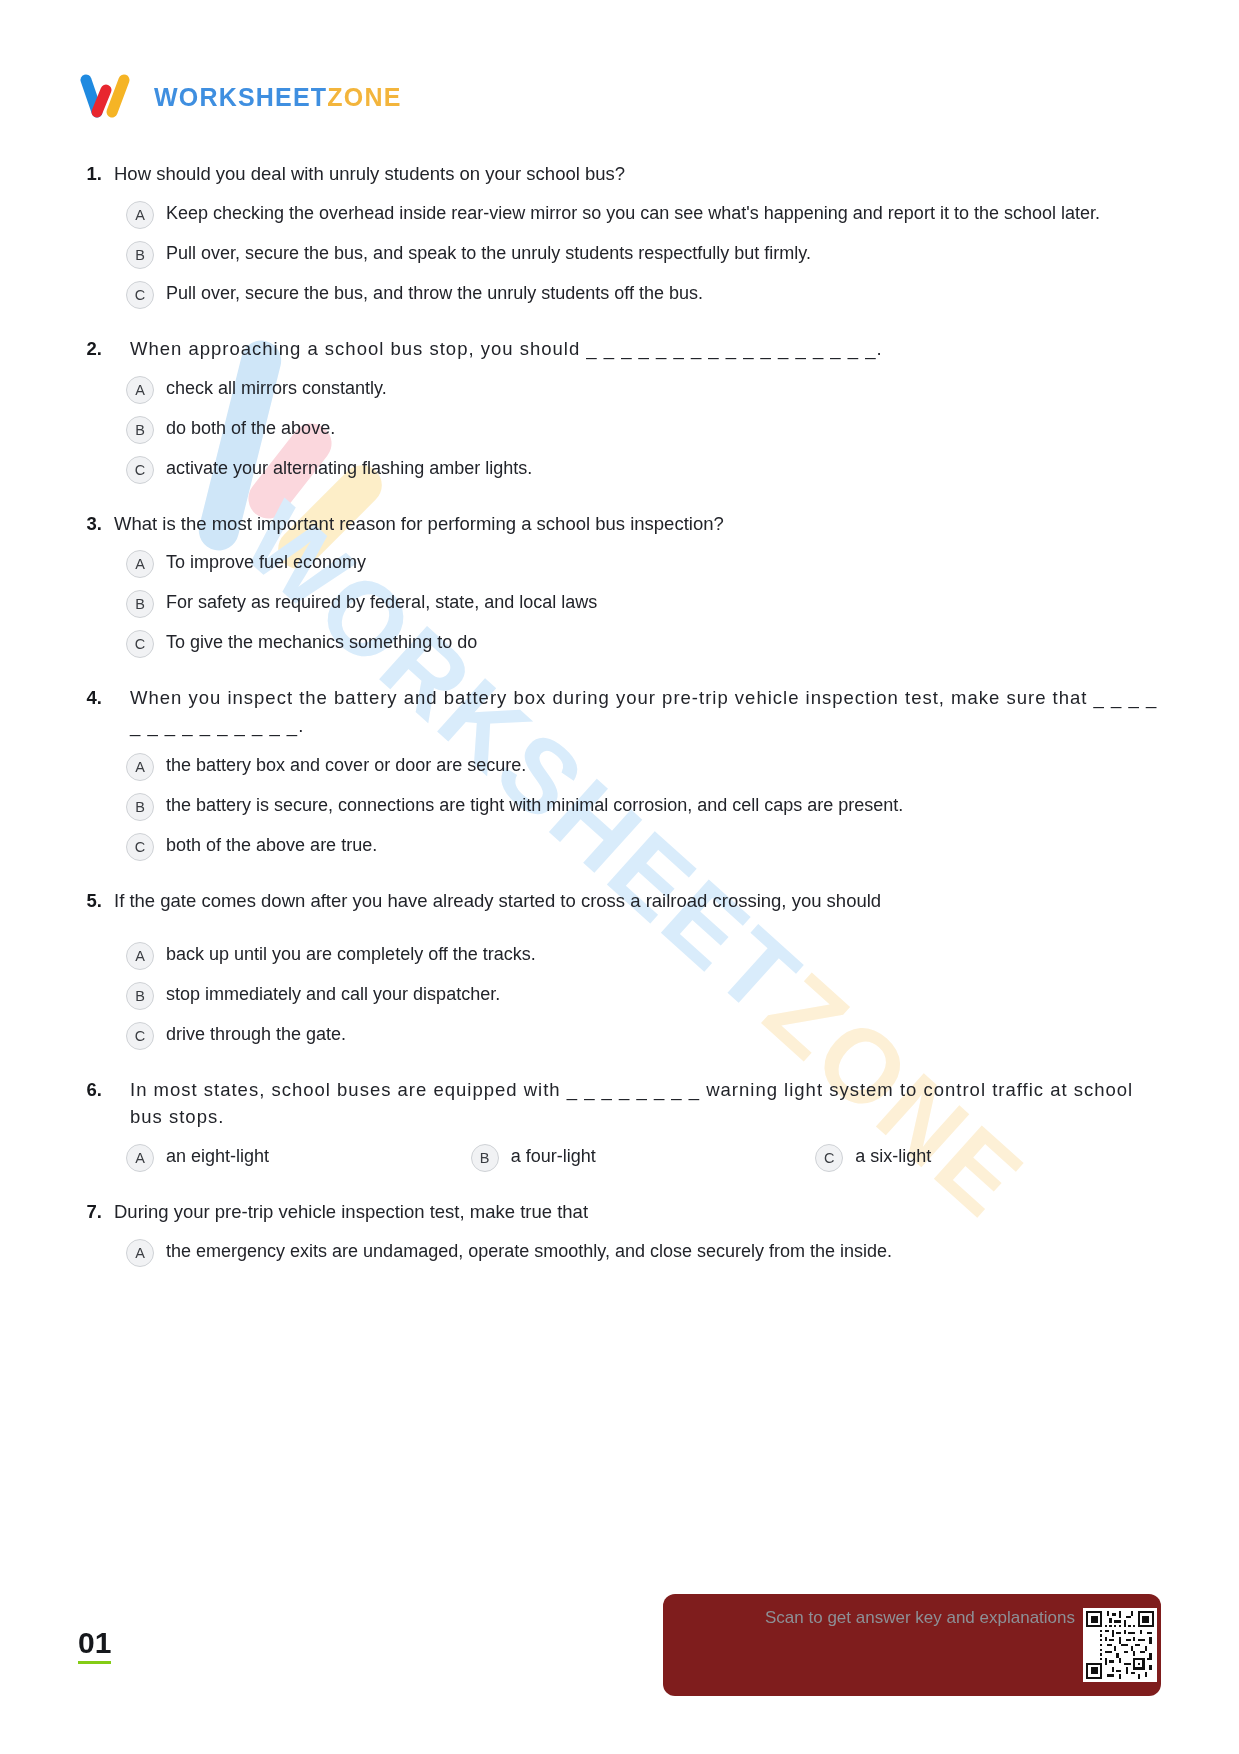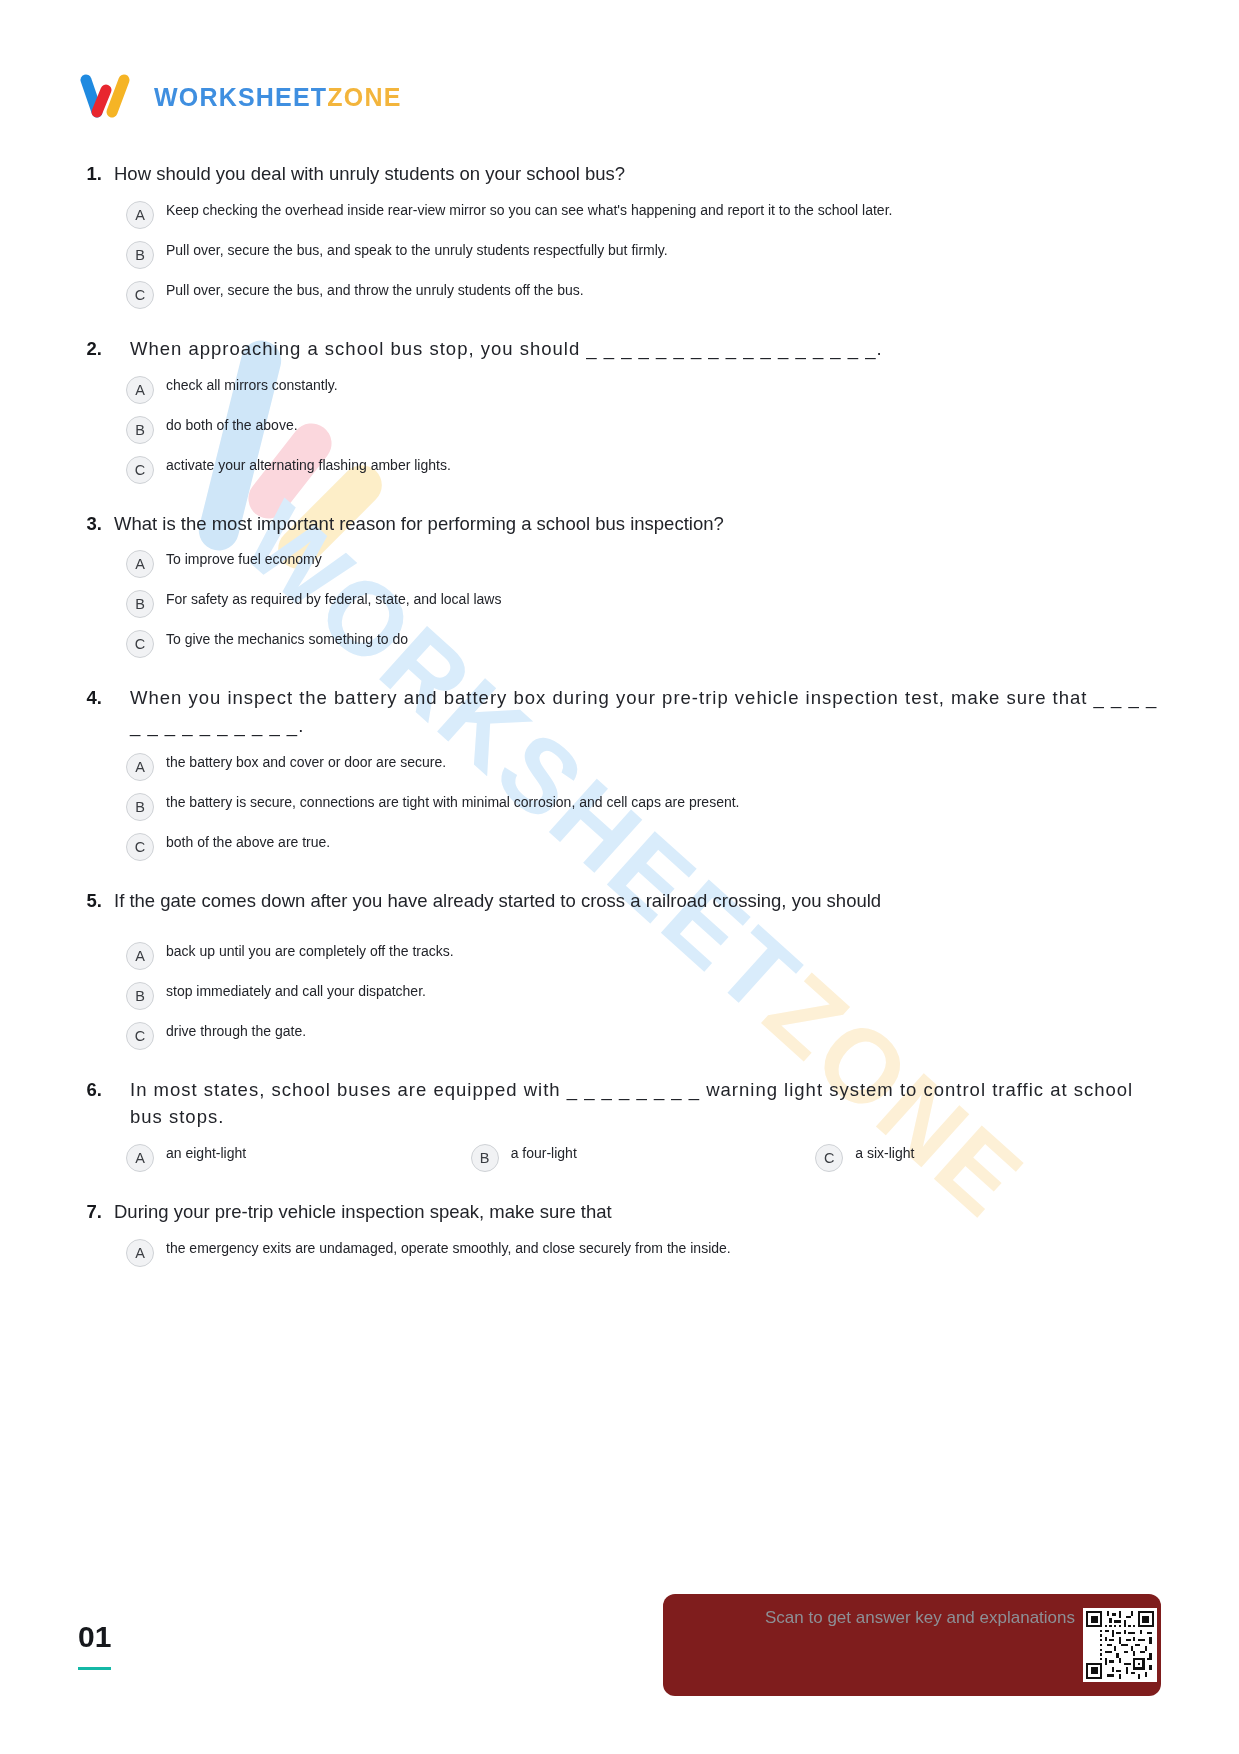--- a/index.html
+++ b/index.html
@@ -146,21 +146,21 @@
     background: #f1f2f4;
     color: #3a3d42;
     font-size: 14.5px;
     line-height: 26px;
     text-align: center;
     margin-right: 12px;
     margin-top: 1px;
   }
   .opt-text {
     flex: 1 1 auto;
-    font-size: 14px;
+    font-size: 18px;
     line-height: 1.5;
     color: #22242a;
   }
   .opt-gap { margin-top: 26px; }
 
   
   .options-inline {
     margin-top: 12px;
     padding-left: 48px;
     display: flex;
@@ -175,23 +175,23 @@
     bottom: 58px;
     z-index: 2;
     display: flex;
     align-items: center;
     padding: 0 78px;
   }
   .page-num {
     font-size: 30px;
     font-weight: 700;
     color: #16181c;
-    border-bottom: 3px solid #14b8a6;
+    border-bottom: 3px solid #84cc16;
     line-height: 1.15;
-    padding-bottom: 12px;
+    padding-bottom: 1px;
   }
   .scan-box {
     margin-left: auto;
     display: flex;
     align-items: flex-start;
     background: #7f1d1d;
     border-radius: 12px;
     padding: 14px 4px 14px 28px;
     width: 498px;
     justify-content: flex-end;
@@ -365,21 +365,21 @@
         <div class="opt-col">
           <span class="opt-badge">C</span>
           <span class="opt-text">a six-light</span>
         </div>
       </div>
     </div>
 
     <div class="q-block">
       <div class="q-row">
         <div class="q-num">7.</div>
-        <div class="q-text">During your pre-trip vehicle inspection speak, make sure that</div>
+        <div class="q-text">During your pre-trip vehicle inspection test, make true that</div>
       </div>
       <div class="options">
         <div class="opt">
           <span class="opt-badge">A</span>
           <span class="opt-text">the emergency exits are undamaged, operate smoothly, and close securely from the inside.</span>
         </div>
       </div>
     </div>
 
   </div>

